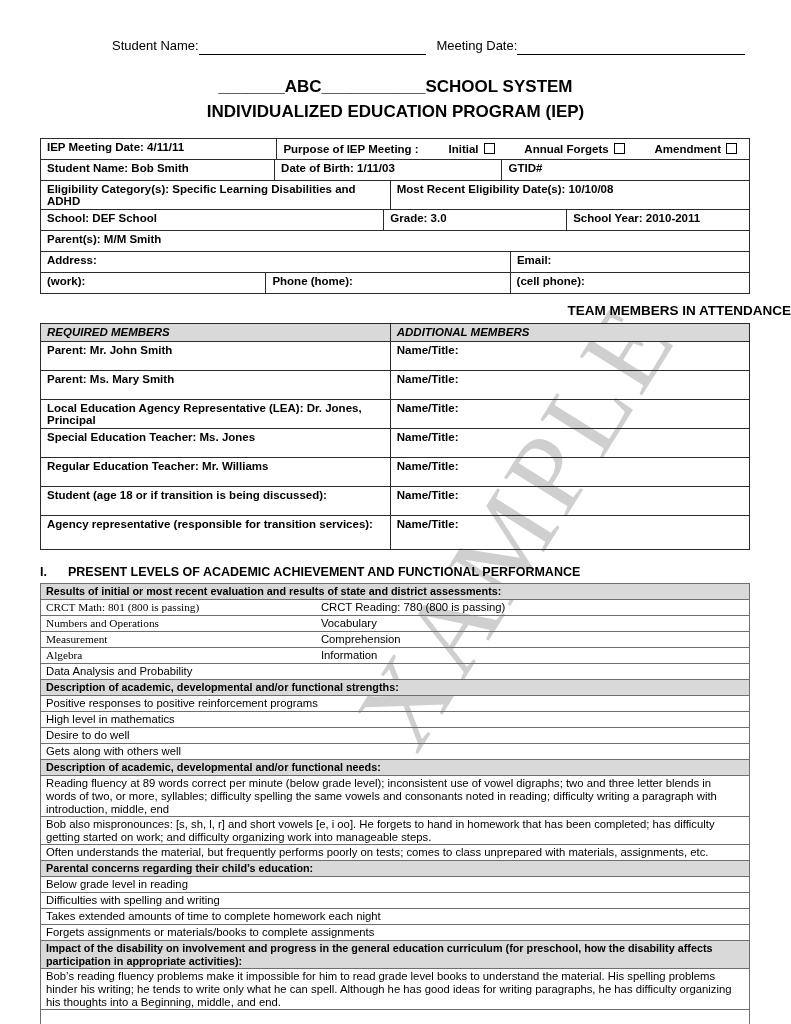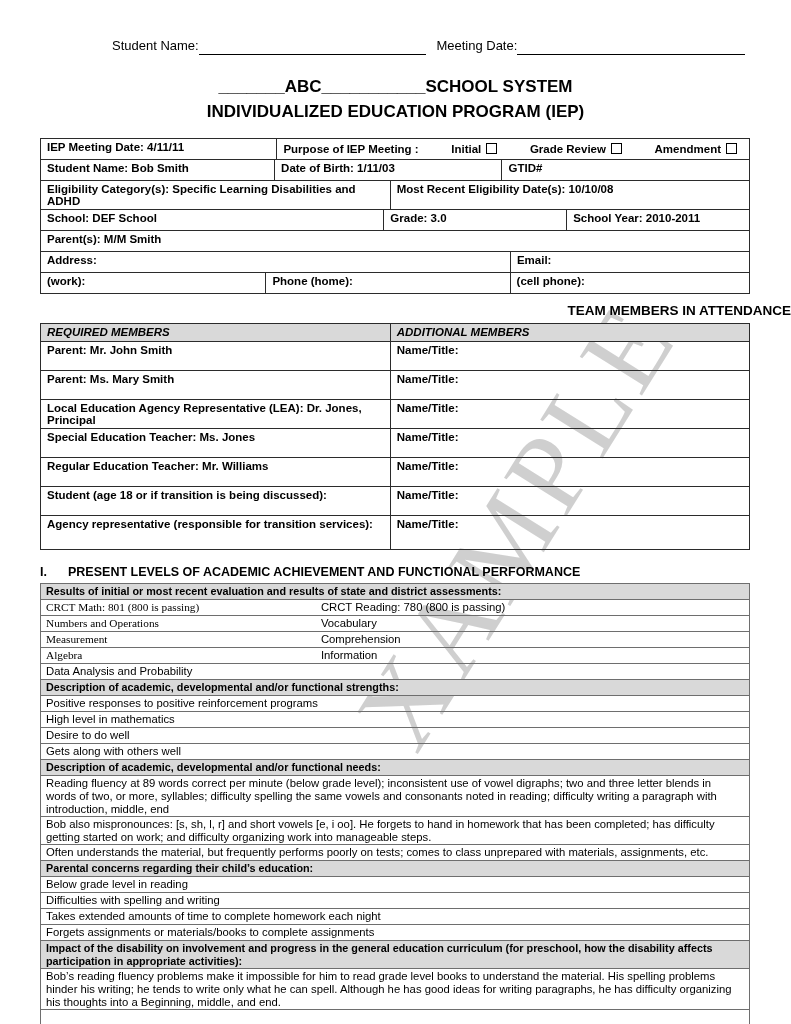--- a/index.html
+++ b/index.html
@@ -72,21 +72,21 @@
       <div>_______ABC___________SCHOOL SYSTEM</div>
       <div>INDIVIDUALIZED EDUCATION PROGRAM (IEP)</div>
     </div>
 
     <div class="tbl info-tbl">
       <div class="t-row">
         <div class="t-cell w33">IEP Meeting Date:  4/11/11</div>
         <div class="t-cell w67 purpose-cell">
           <span>Purpose of IEP Meeting :</span>
           <span><span>Initial</span><span class="checkbox"></span></span>
-          <span><span>Grade Review</span><span class="checkbox"></span></span>
+          <span><span>Annual Forgets</span><span class="checkbox"></span></span>
           <span><span>Amendment</span><span class="checkbox"></span></span>
         </div>
       </div>
       <div class="t-row">
         <div class="t-cell w33">Student Name:  Bob Smith</div>
         <div class="t-cell w32">Date of Birth:  1/11/03</div>
         <div class="t-cell w35">GTID#</div>
       </div>
       <div class="t-row">
         <div class="t-cell w493">Eligibility Category(s):  Specific Learning Disabilities and ADHD</div>

